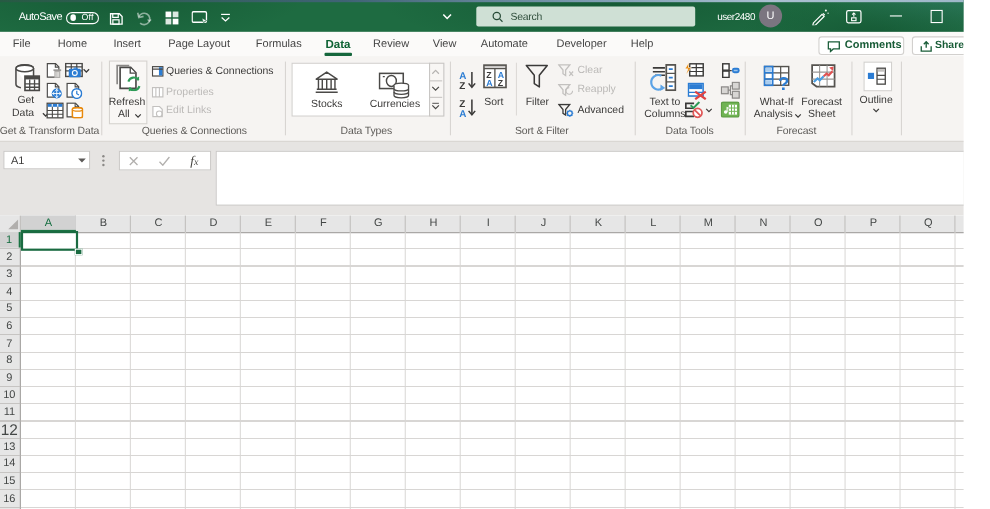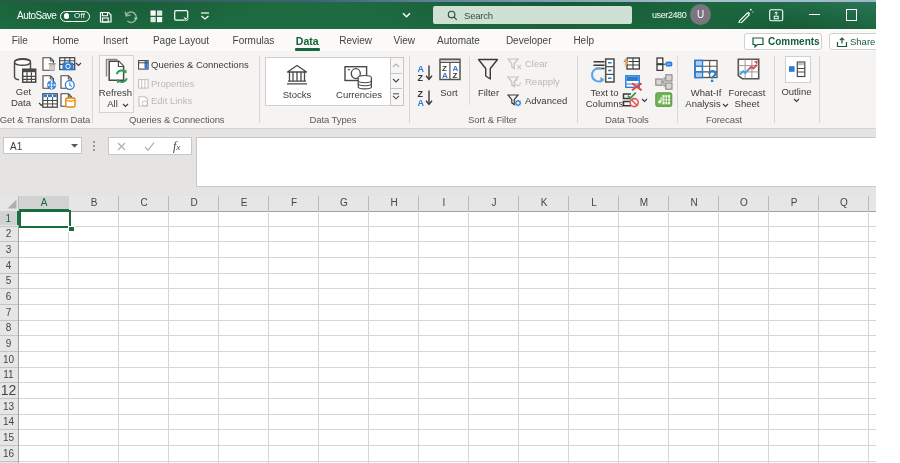--- a/index.html
+++ b/index.html
@@ -92,21 +92,21 @@
 <div class="abs" style="left:744px;top:33px;width:76px;height:14.5px;border:1px solid #d2d0ce;border-radius:3px;background:#fff"></div>
 <svg class="ic" style="left:752px;top:37px" width="13" height="11" viewBox="0 0 13 11">
       <path d="M1 1 h10 v6.5 h-5.5 l-2.5 2.3 v-2.3 h-2 z" fill="none" stroke="#185c37" stroke-width="1.2"></path>
     </svg>
 <div class="abs" style="left:768px;top:35.5px;font-size:10px;color:#185c37;font-weight:bold">Comments</div>
 <div class="abs" style="left:829px;top:33px;width:63px;height:14.5px;border:1px solid #d2d0ce;border-radius:3px;background:#fff"></div>
 <svg class="ic" style="left:836px;top:36.5px" width="12" height="11" viewBox="0 0 12 11">
       <path d="M1.5 5 v4.5 h9 v-4.5" fill="none" stroke="#185c37" stroke-width="1.2"></path>
       <path d="M6 6.5 v-5 M3.8 3.2 l2.2-2.2 2.2 2.2" fill="none" stroke="#185c37" stroke-width="1.2"></path>
     </svg>
-<div class="abs" style="left:850px;top:36px;font-size:9.5px;color:#185c37;font-weight:normal">Share</div>
+<div class="abs" style="left:850px;top:36px;font-size:9.5px;color:#185c37;font-weight:bold">Share</div>
 <svg class="ic" style="left:878px;top:39px" width="8" height="6" viewBox="0 0 8 6">
       <path d="M1 1 l3 3 3-3" fill="none" stroke="#185c37" stroke-width="1.3"></path>
     </svg>
 <div class="abs" style="left:0;top:51px;width:900px;height:76.5px;background:#f6f4f2;border-bottom:1px solid #d5d2cf"></div>
 <div class="sep" style="left:91.5px"></div>
 <div class="sep" style="left:258.5px"></div>
 <div class="sep" style="left:409px"></div>
 <div class="sep" style="left:576.5px"></div>
 <div class="sep" style="left:677px"></div>
 <div class="sep" style="left:773.8px"></div>

